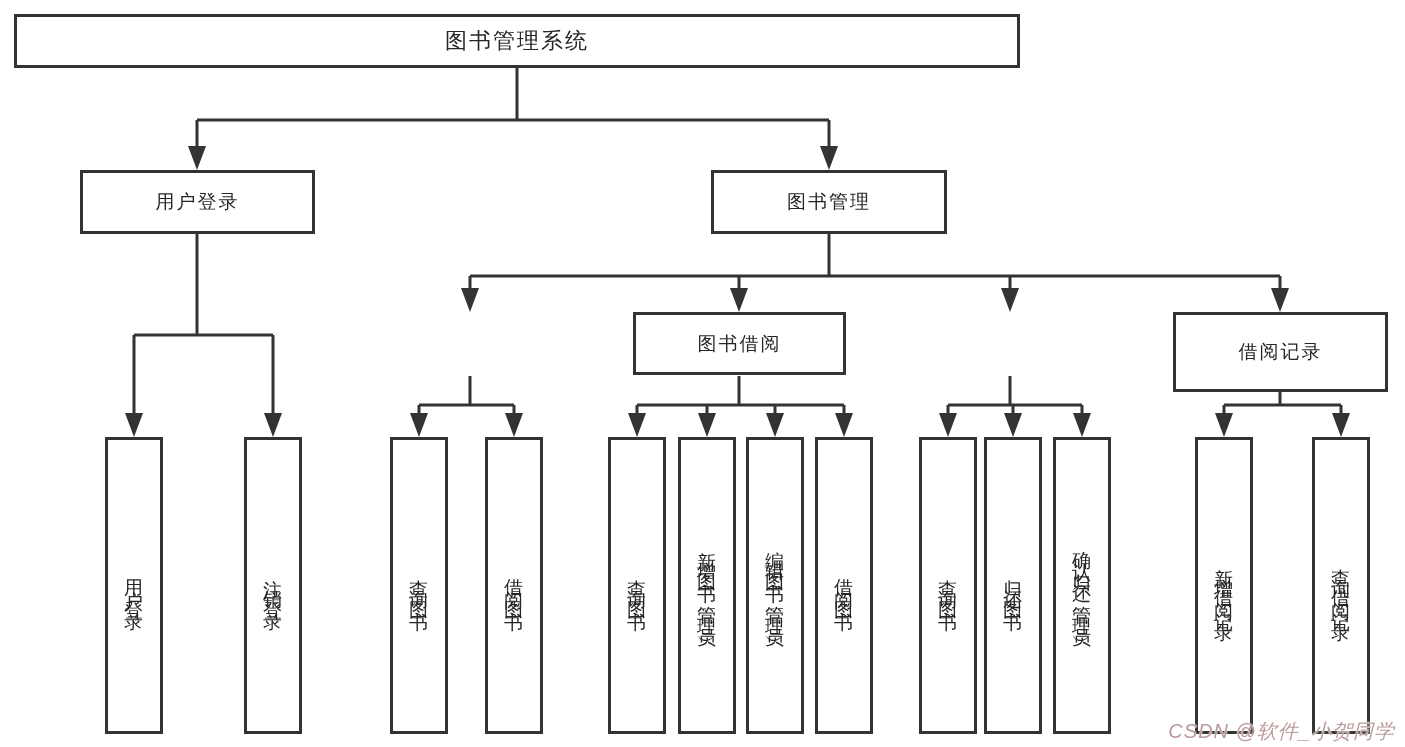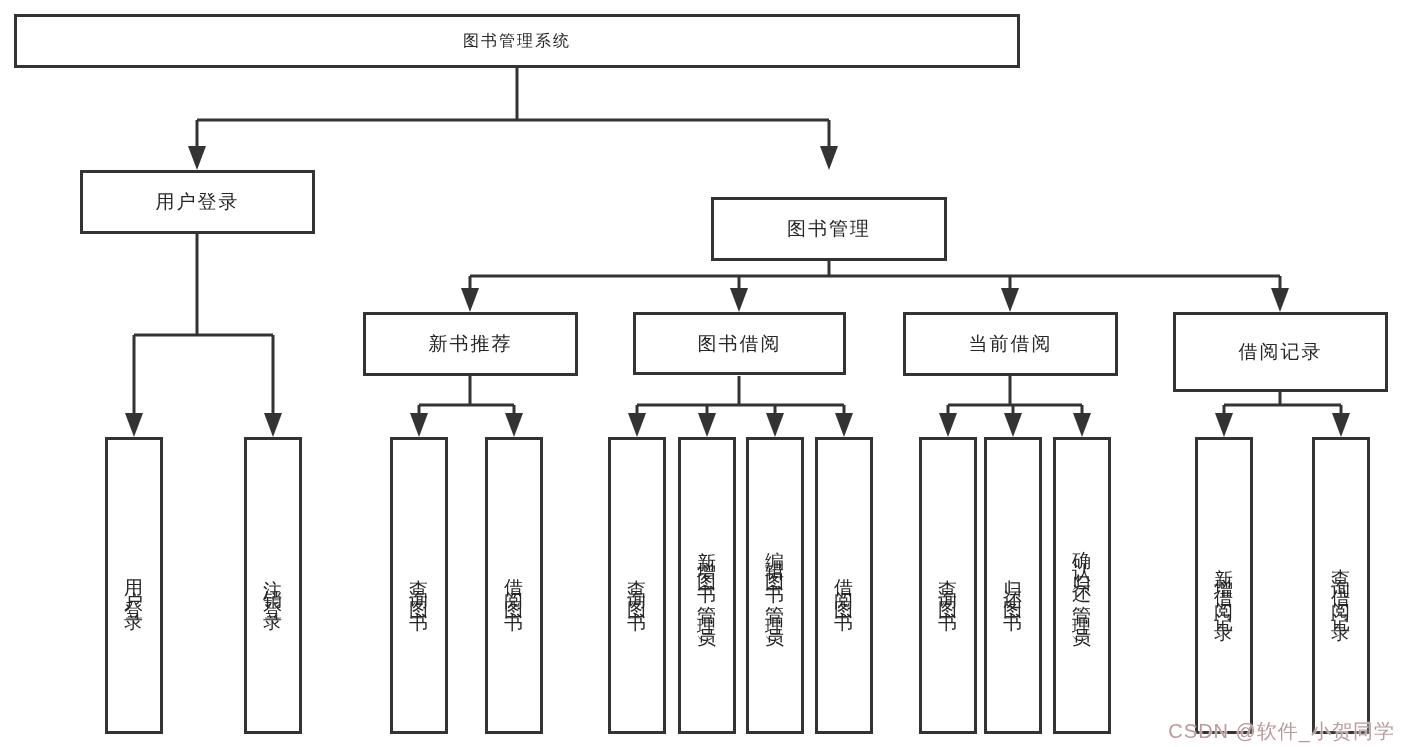--- a/index.html
+++ b/index.html
@@ -22,39 +22,40 @@
     color:#262626;
     display:flex;
     align-items:center;
     justify-content:center;
   }
   .h-node{
     font-size:19px;
     letter-spacing:2px;
   }
   .root-node{
-    font-size:16px;
+    font-size:22px;
     letter-spacing:2px;
   }
   .v-node{
     writing-mode:vertical-rl;
     text-orientation:mixed;
     font-size:19px;
     letter-spacing:11px;
     line-height:1;
   }
   .watermark{
     position:absolute;
     right:10px;
     bottom:2px;
     font-size:20px;
     letter-spacing:1px;
     color:#bb9a9a;
     text-shadow:0 0 2px #ffffff, 0 0 1px #ffffff;
     white-space:nowrap;
+    font-style:italic;
   }
 </style>
 </head>
 <body>
 
 <div class="stage">
 
   <svg class="connectors" width="1405" height="747" viewBox="0 0 1405 747">
     <g stroke="#333333" stroke-width="3" fill="none">
       <path d="M517 68 V120 M197 120 H829 M197 120 V150 M829 120 V150"></path>
@@ -88,32 +89,26 @@
     </g>
   </svg>
 
   <div class="node h-node root-node" style="left:14px;top:14px;width:1006px;height:54px;">
     <span>图书管理系统</span>
   </div>
 
   <div class="node h-node" style="left:80px;top:170px;width:235px;height:64px;">
     <span>用户登录</span>
   </div>
-  <div class="node h-node" style="left:711px;top:170px;width:236px;height:64px;margin-top:27px;">
+  <div class="node h-node" style="left:711px;top:170px;width:236px;height:64px;">
     <span>图书管理</span>
   </div>
 
-  <div class="node h-node" style="left:363px;top:312px;width:215px;height:64px;">
-    <span>新书推荐</span>
-  </div>
   <div class="node h-node" style="left:633px;top:312px;width:213px;height:63px;">
     <span>图书借阅</span>
-  </div>
-  <div class="node h-node" style="left:903px;top:312px;width:215px;height:64px;">
-    <span>当前借阅</span>
   </div>
   <div class="node h-node" style="left:1173px;top:312px;width:215px;height:80px;">
     <span>借阅记录</span>
   </div>
 
   <div class="node v-node" style="left:105px;top:437px;width:58px;height:297px;">
     <span>用户登录</span>
   </div>
   <div class="node v-node" style="left:244px;top:437px;width:58px;height:297px;">
     <span>注销登录</span>

